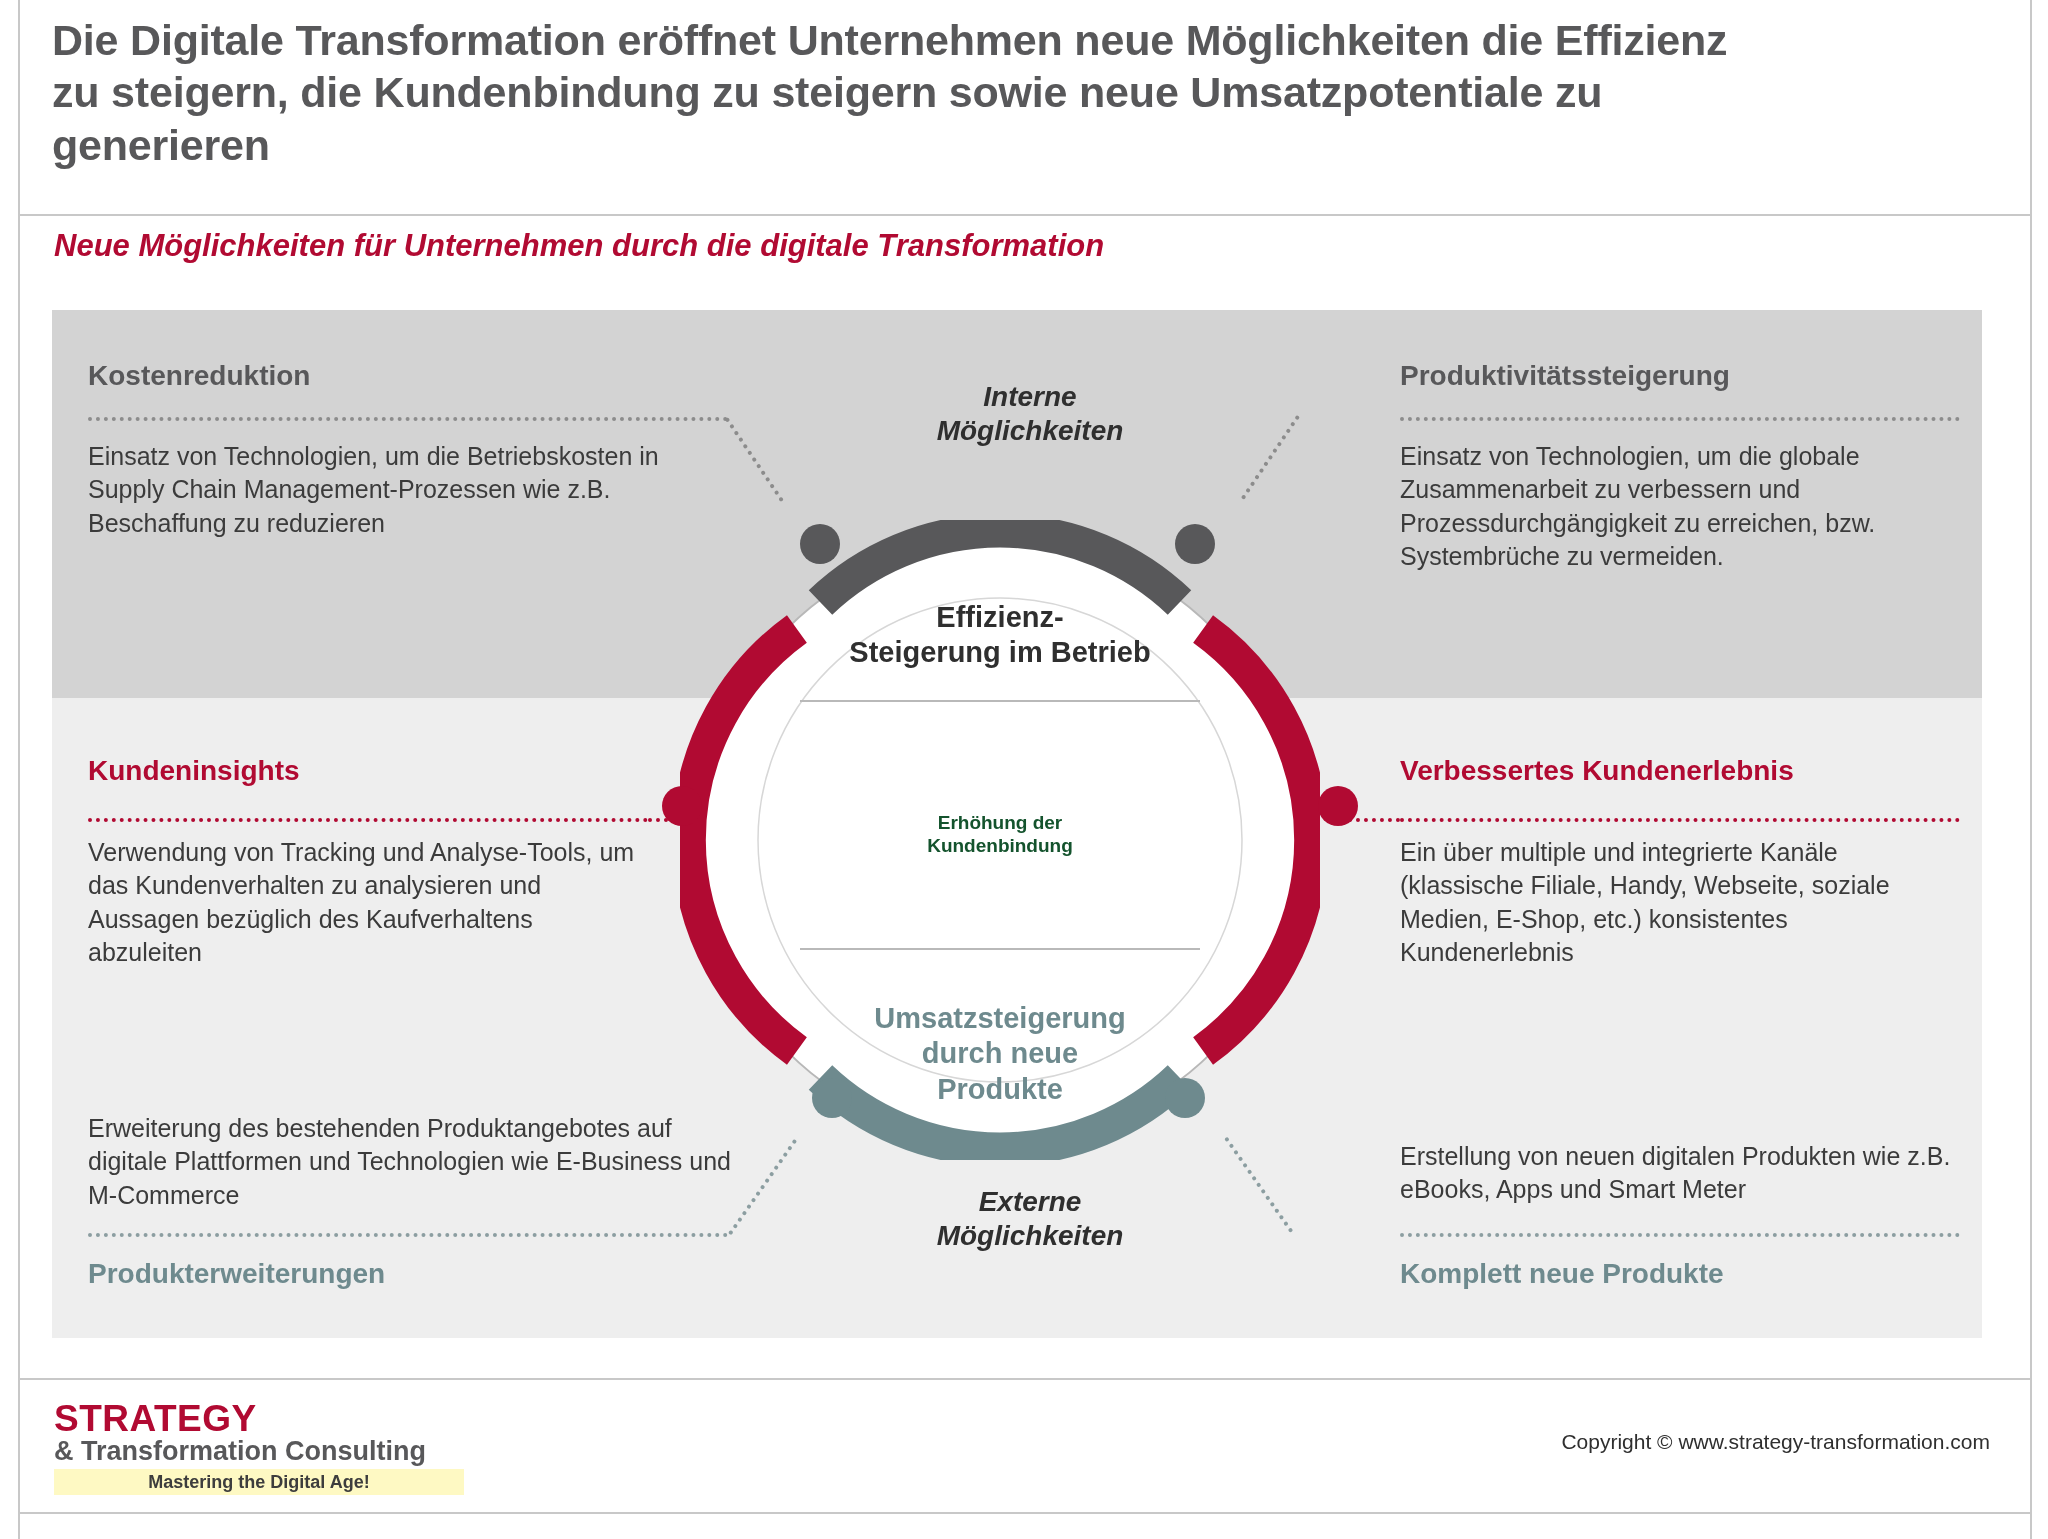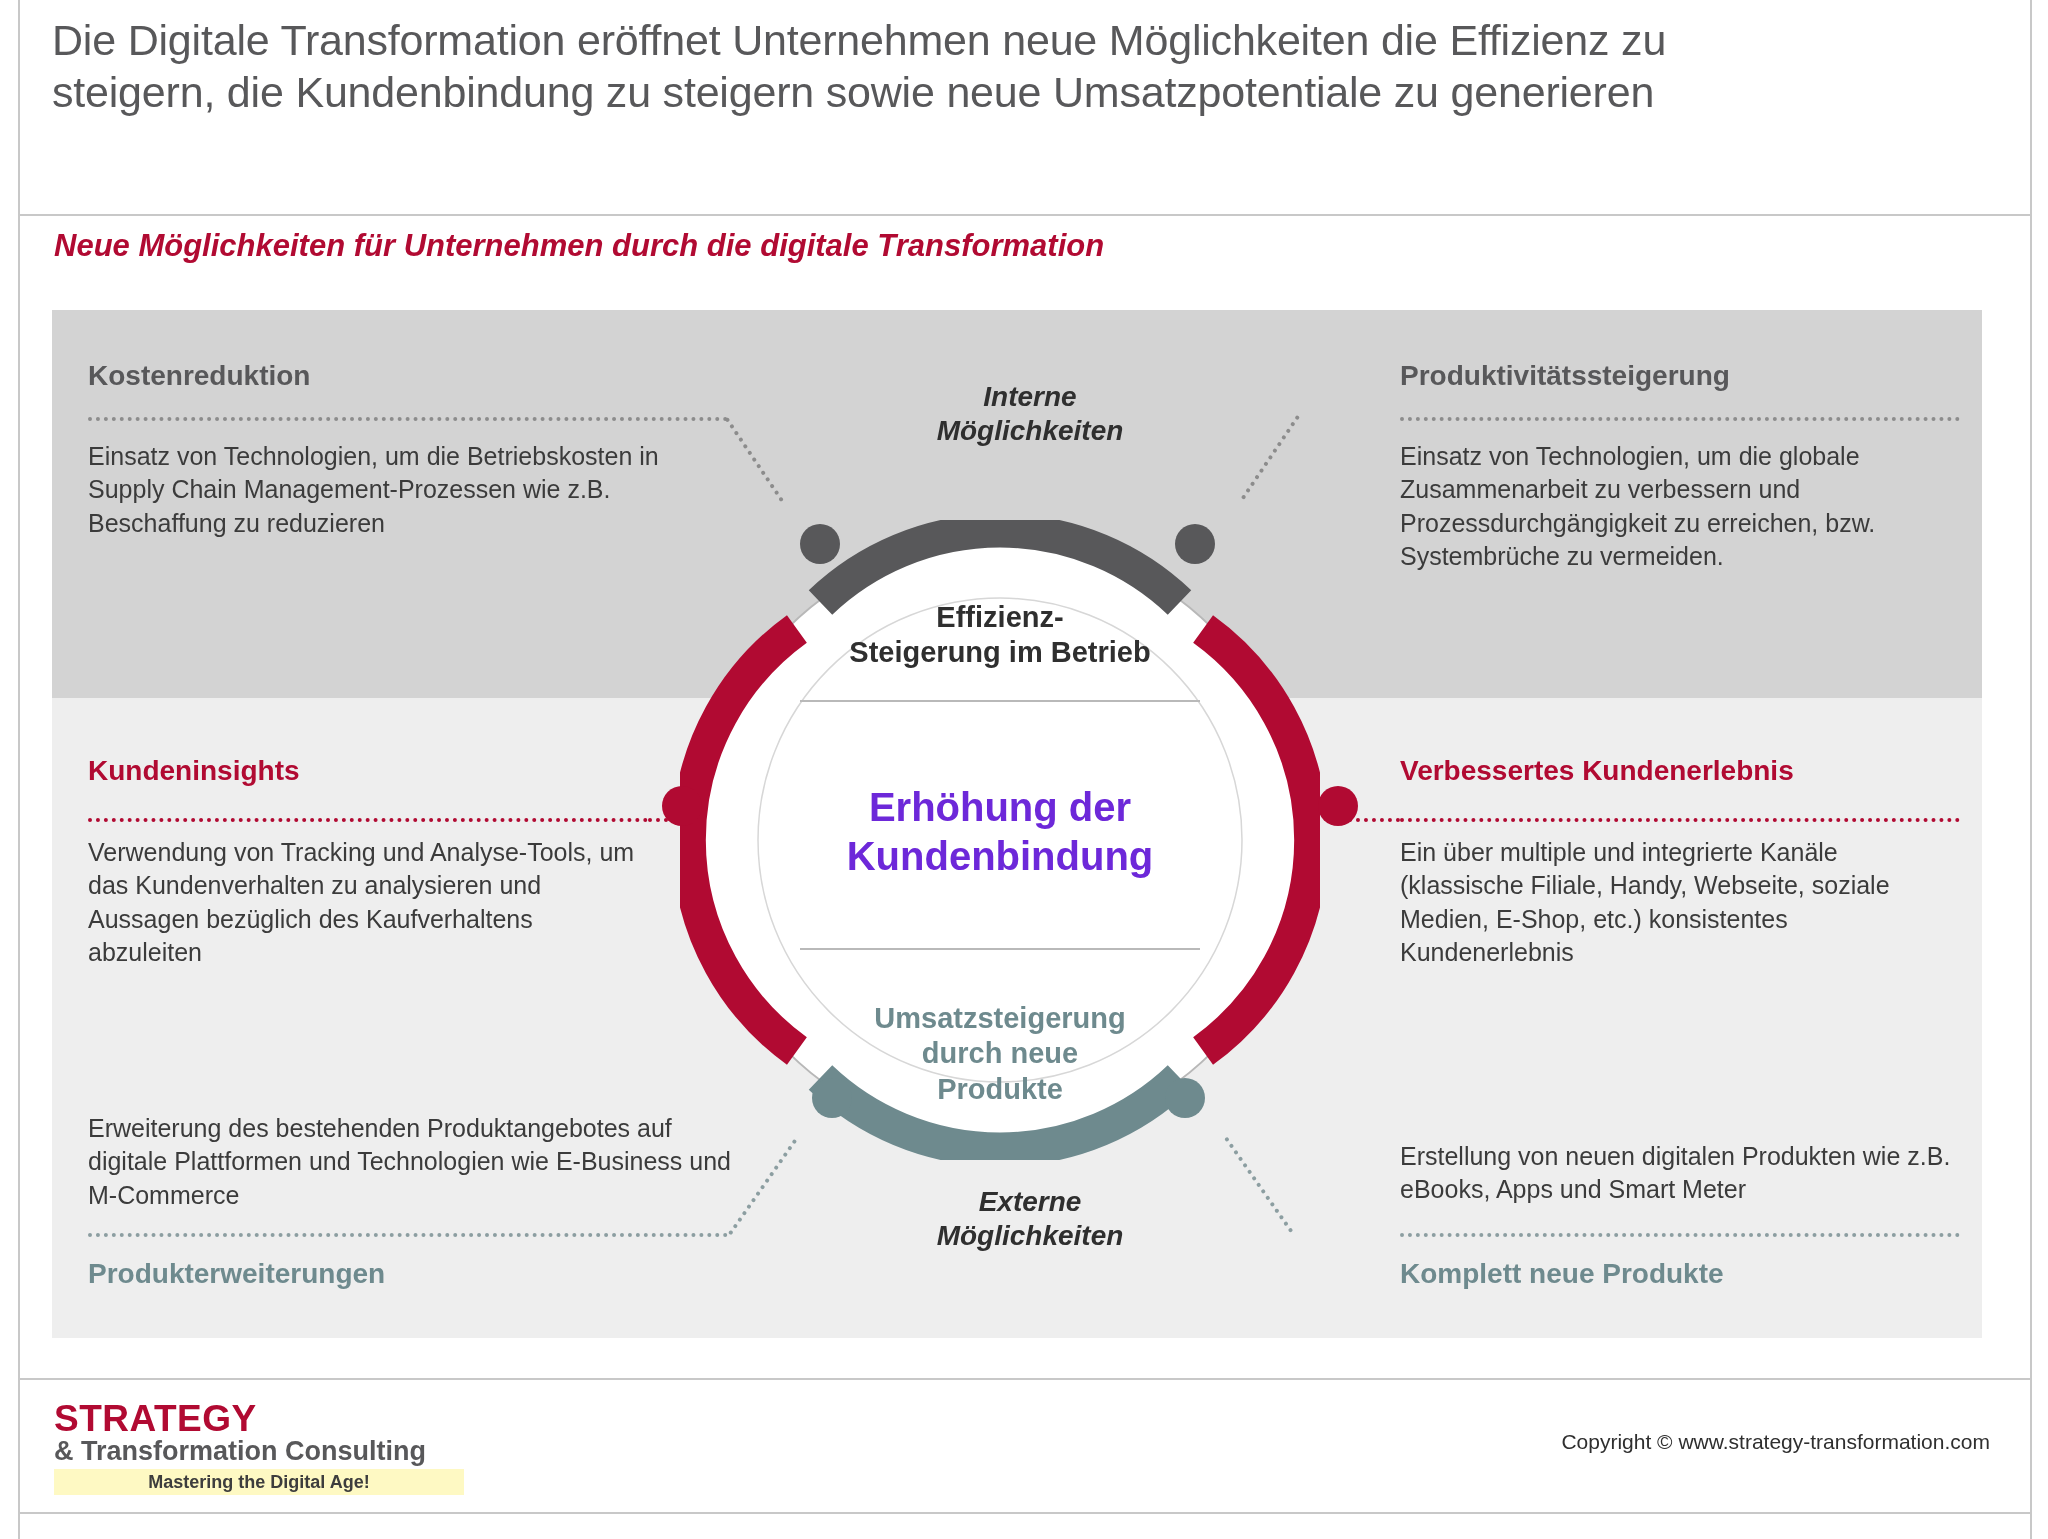--- a/index.html
+++ b/index.html
@@ -24,21 +24,21 @@
 
   
   .title-block {
     position: absolute;
     left: 52px;
     top: 14px;
     width: 1700px;
   }
   .title {
     font-size: 43px;
-    font-weight: normal;
+    font-weight: bold;
     color: #58585a;
     line-height: 1.22;
     letter-spacing: -0.2px;
   }
   .header-rule {
     position: absolute;
     left: 18px;
     top: 214px;
     width: 2012px;
     height: 2px;
@@ -134,22 +134,22 @@
     position: absolute;
     text-align: center;
     font-weight: bold;
     line-height: 1.22;
   }
   #ring-top {
     left: 770px; top: 600px; width: 460px;
     font-size: 29px; color: #2f2f2f;
   }
   #ring-mid {
-    left: 770px; top: 783px; width: 460px;
-    font-size: 40px; color: #6d28d9;
+    left: 770px; top: 811px; width: 460px;
+    font-size: 19px; color: #14532d;
   }
   #ring-bot {
     left: 770px; top: 955px; width: 460px;
     font-size: 29px; color: #6e8a8e;
   }
   .ring-divider {
     position: absolute;
     height: 2px;
     background: #b9b9b9;
     left: 800px;

